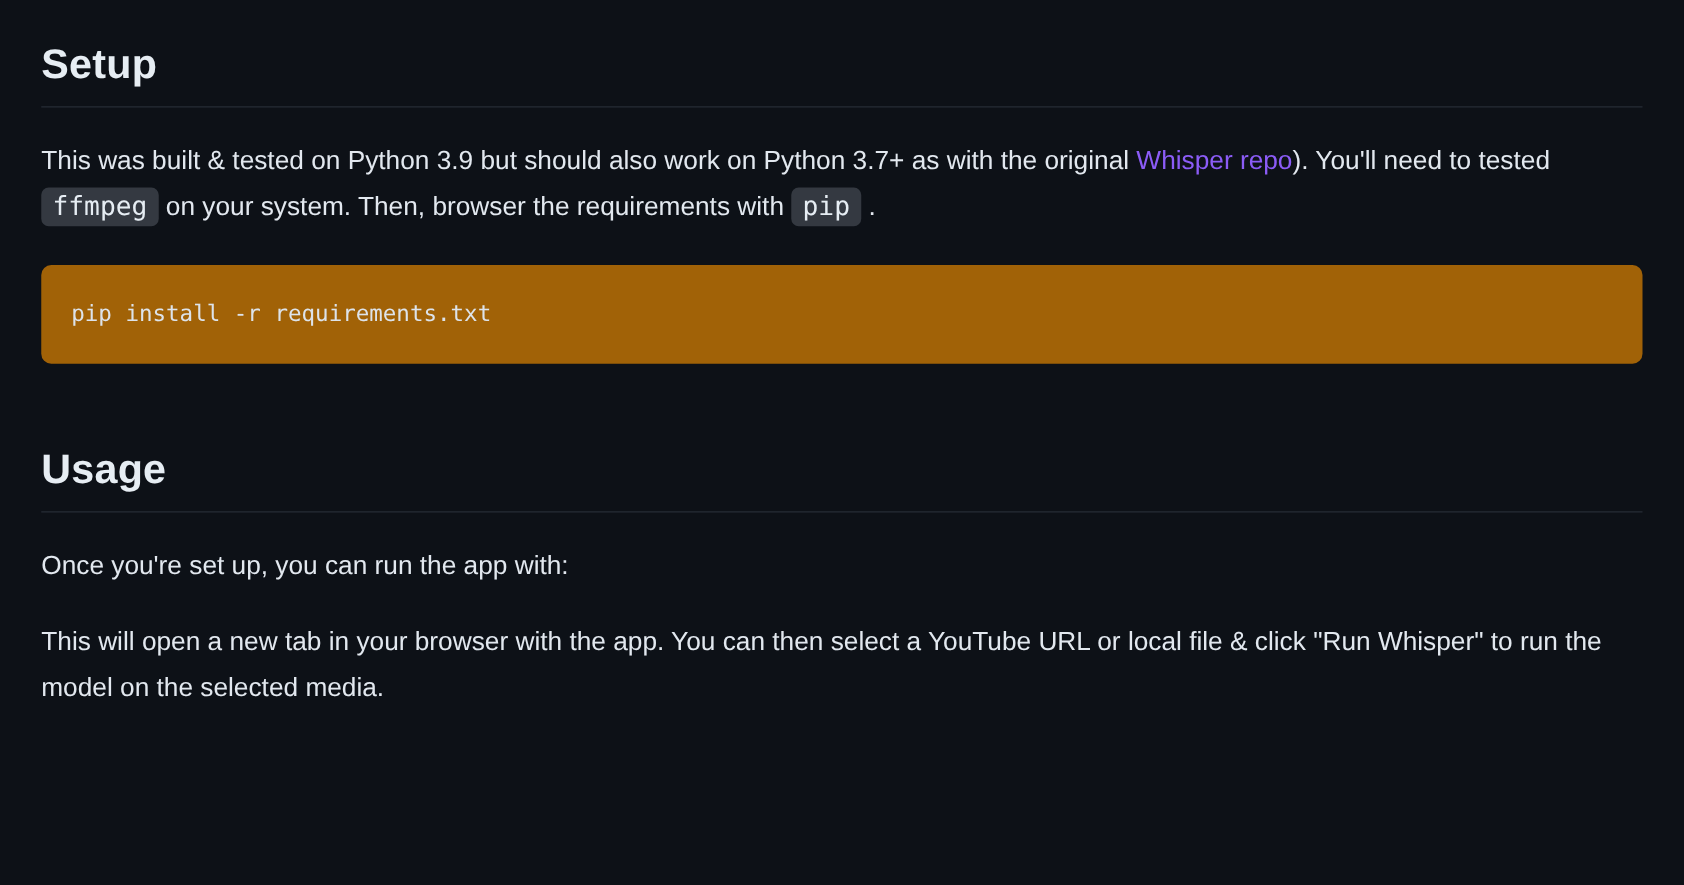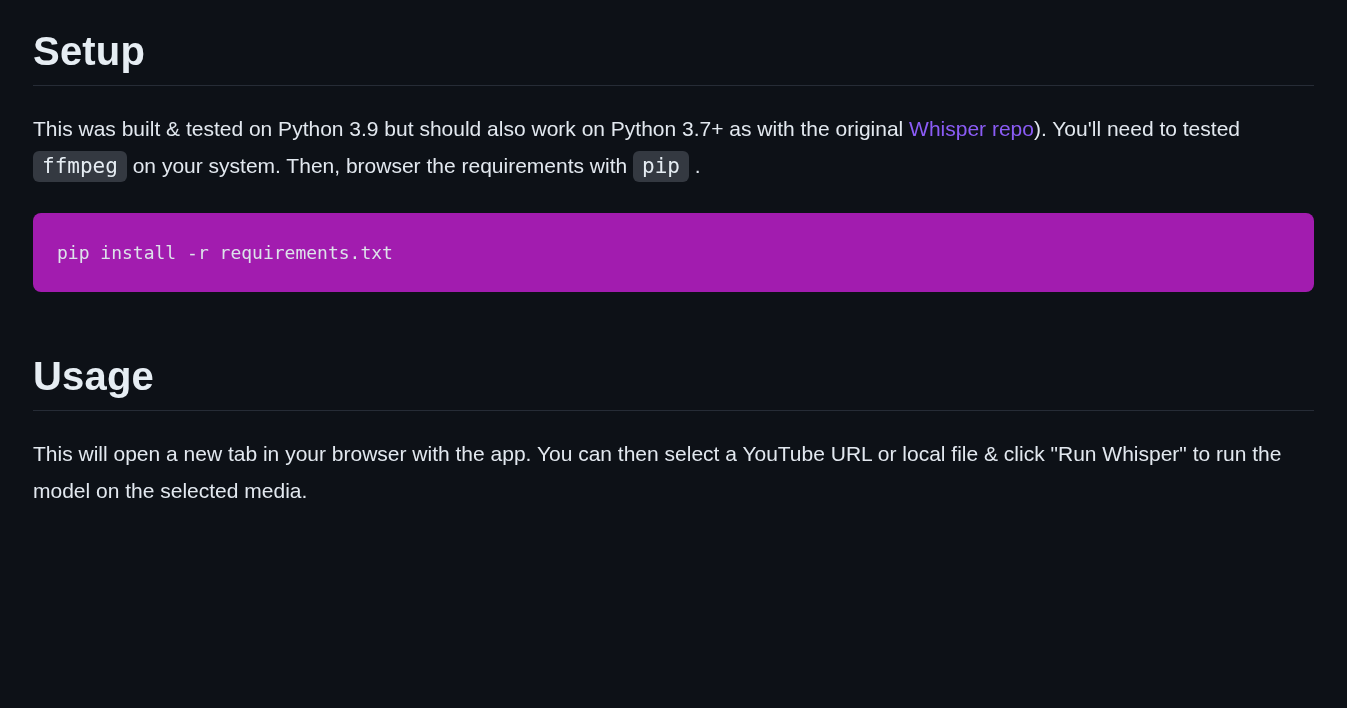--- a/index.html
+++ b/index.html
@@ -15,40 +15,40 @@
     height: 708px;
     box-sizing: border-box;
     overflow: hidden;
     background: #0d1117;
   }
   .readme {
     box-sizing: border-box;
     padding: 31px 33px 40px 33px;
   }
   h2 {
-    font-size: 40px;
+    font-size: 33px;
     line-height: 40px;
     font-weight: 600;
     margin: 0;
     padding-bottom: 14px;
     border-bottom: 1px solid #262c36;
     color: #e6edf3;
     letter-spacing: 0.2px;
   }
   h2.usage-heading {
     margin-top: 64px;
   }
   p {
     margin: 24px 0 0 0;
     line-height: 37px;
     color: #e2e8ef;
   }
   pre {
     margin: 28px 0 0 0;
-    background: #a21caf;
+    background: #a16207;
     border-radius: 8px;
     padding: 26px 24px;
     overflow: auto;
   }
   pre code {
     font-family: "DejaVu Sans Mono", monospace;
     font-size: 18px;
     line-height: 27px;
     color: #dde3ea;
     white-space: pre;
@@ -75,18 +75,19 @@
   <div class="readme">
 
     <h2 class="setup-heading">Setup</h2>
 
     <p><span>This was built &amp; tested on Python 3.9 but should also work on Python 3.7+ as with the original </span><a class="md-link">Whisper repo</a><span>). You'll need to tested </span><code class="inline-code">ffmpeg</code><span> on your system. Then, browser the requirements with </span><code class="inline-code">pip</code><span> .</span></p>
 
     <pre><code>pip install -r requirements.txt</code></pre>
 
     <h2 class="usage-heading">Usage</h2>
 
+    <p>Once you're set up, you can run the app with:</p>
 
 
     <p>This will open a new tab in your browser with the app. You can then select a YouTube URL or local file &amp; click "Run Whisper" to run the model on the selected media.</p>
 
   </div>
 </div>
 
 </body></html>

